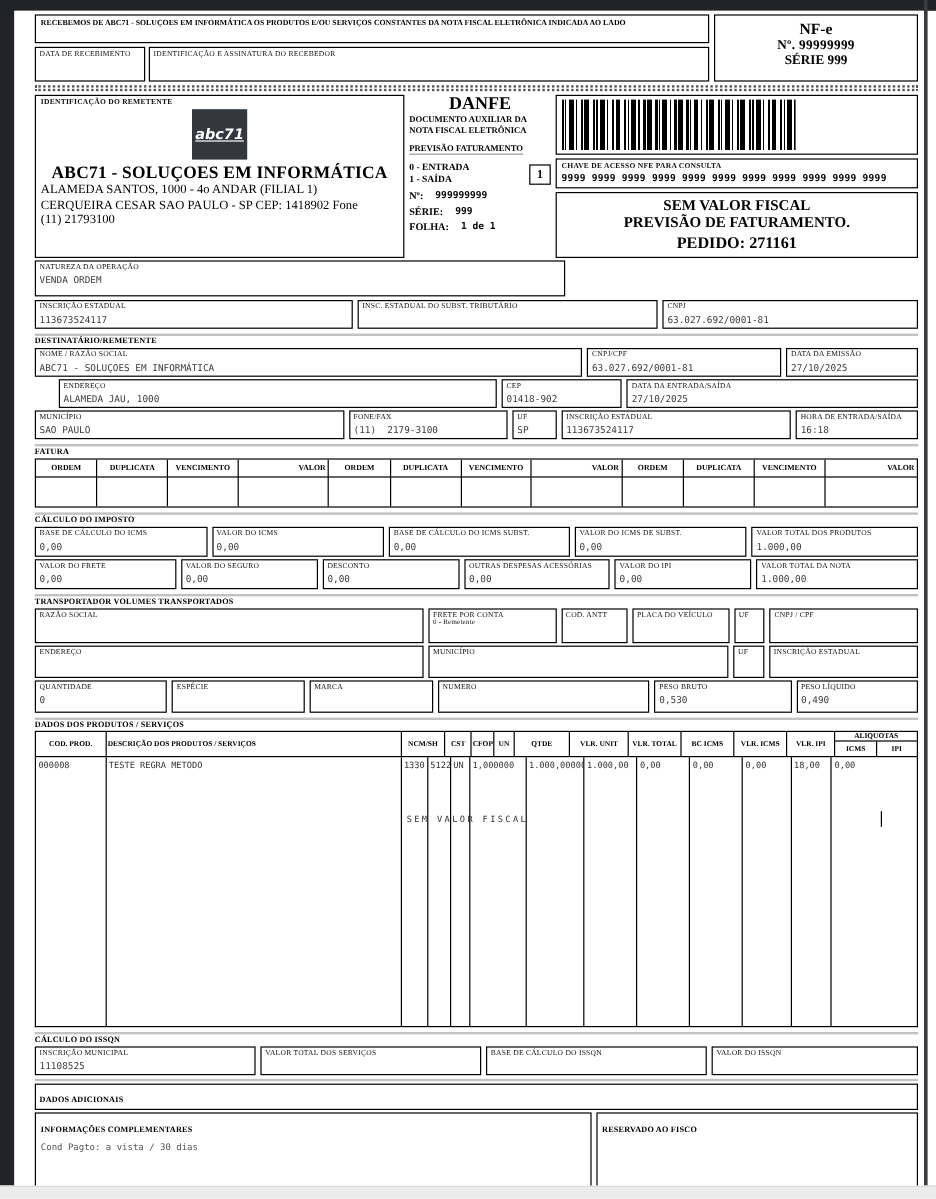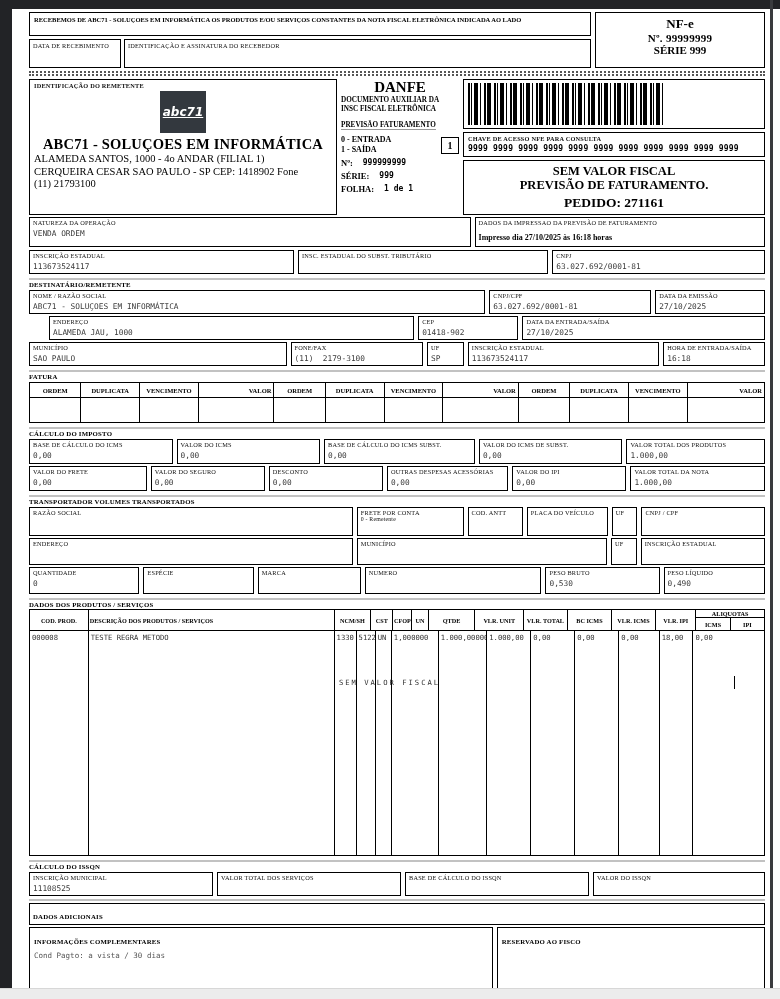--- a/index.html
+++ b/index.html
@@ -145,21 +145,21 @@
       <span class="tiny-label">IDENTIFICAÇÃO DO REMETENTE</span>
       <div class="logo">abc71</div>
       <div class="company">ABC71 - SOLUÇOES EM INFORMÁTICA</div>
       <div class="addr">ALAMEDA SANTOS, 1000 - 4o ANDAR (FILIAL 1)</div>
       <div class="addr">CERQUEIRA CESAR SAO PAULO - SP CEP: 1418902 Fone</div>
       <div class="addr">(11) 21793100</div>
     </div>
     <div class="danfe-col">
       <div class="danfe-title">DANFE</div>
       <div class="danfe-sub">DOCUMENTO AUXILIAR DA</div>
-      <div class="danfe-sub">INSC FISCAL ELETRÔNICA</div>
+      <div class="danfe-sub">NOTA FISCAL ELETRÔNICA</div>
       <div style="text-align:left;"><span class="danfe-prev">PREVISÃO FATURAMENTO</span></div>
       <div class="es-row">
         <div class="es-lines">
           <div>0 - ENTRADA</div>
           <div>1 - SAÍDA</div>
         </div>
         <div class="tipo-box">1</div>
       </div>
       <div class="nsf">
           <span>Nº:</span>
@@ -187,24 +187,20 @@
         <div class="aviso-line">PREVISÃO DE FATURAMENTO.</div>
         <div class="pedido">PEDIDO: 271161</div>
       </div>
     </div>
   </div>
 
   <div class="frow" style="margin-top:2px; height:30px;">
     <div class="field" style="width:60%;">
       <span class="tiny-label">NATUREZA DA OPERAÇÃO</span>
       <span class="fvalue">VENDA ORDEM</span>
-    </div>
-    <div class="field" style="flex:1;">
-      <span class="tiny-label">DADOS DA IMPRESSAO DA PREVISÃO DE FATURAMENTO</span>
-      <span class="impresso">Impresso dia 27/10/2025 às 16:18 horas</span>
     </div>
   </div>
 
   <div class="frow" style="margin-top:3px; height:24px;">
     <div class="field" style="width:36%;">
       <span class="tiny-label">INSCRIÇÃO ESTADUAL</span>
       <span class="fvalue">113673524117</span>
     </div>
     <div class="field" style="width:34%;">
       <span class="tiny-label">INSC. ESTADUAL DO SUBST. TRIBUTÁRIO</span>

